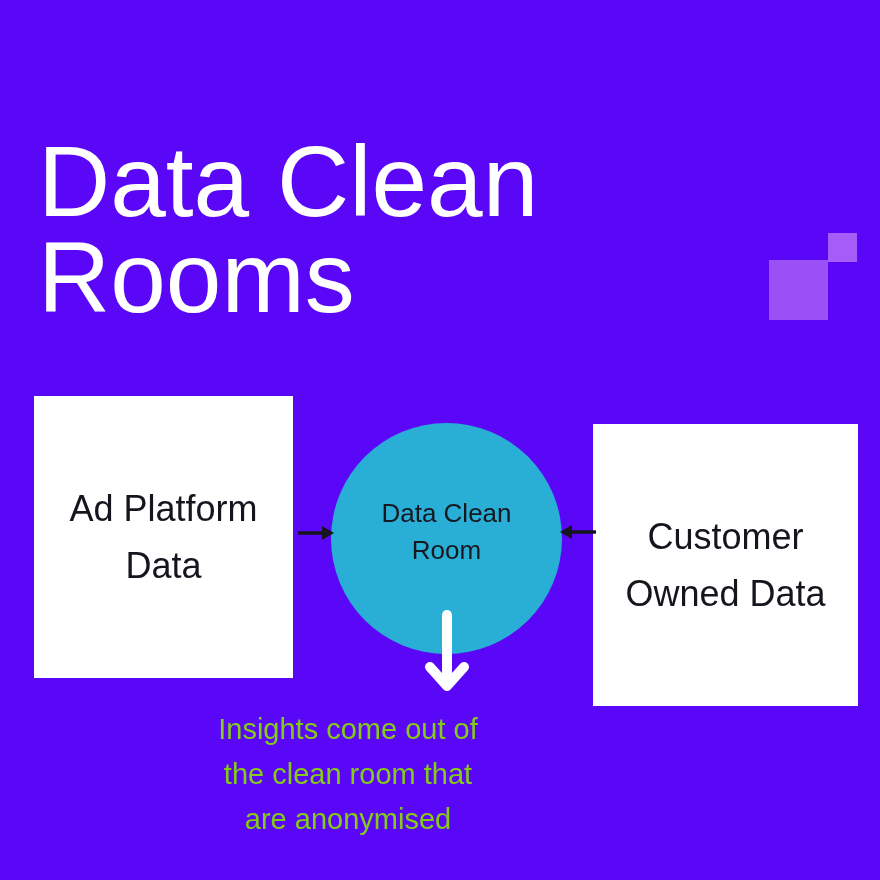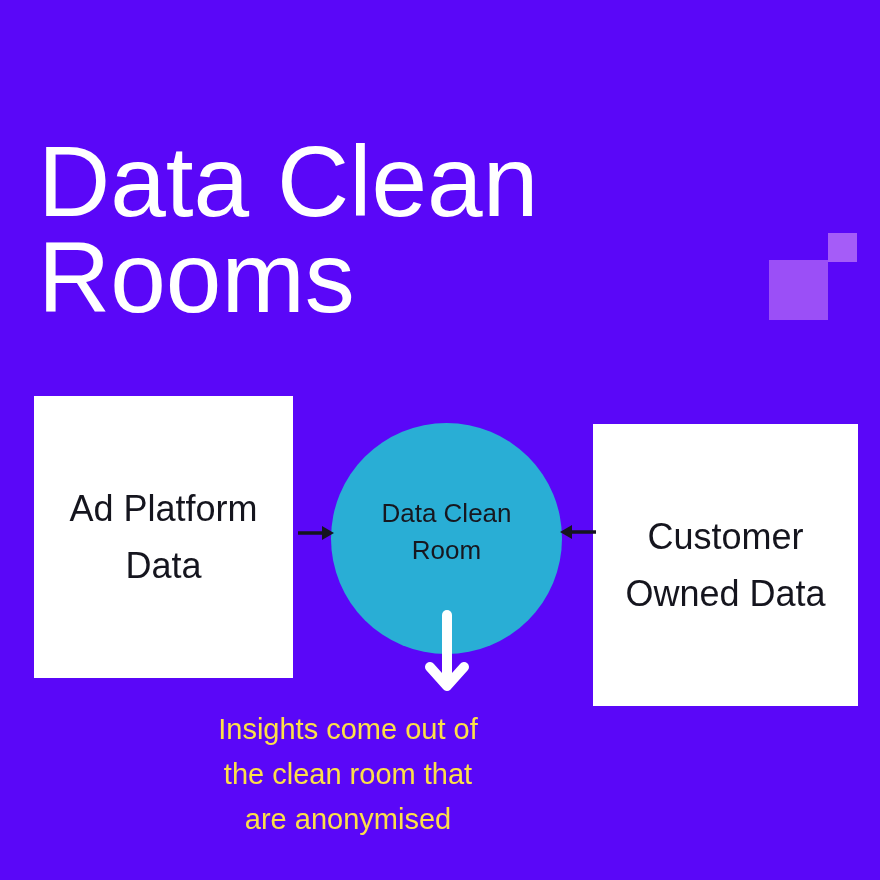--- a/index.html
+++ b/index.html
@@ -95,21 +95,21 @@
   .arrow-left-pos  { left: 558px; top: 521px; }
   .arrow-down-pos  { left: 423px; top: 608px; }
   .caption {
     position: absolute;
     left: 0;
     top: 707px;
     width: 696px;
     text-align: center;
     font-size: 29px;
     line-height: 45px;
-    color: #fde047;
+    color: #84cc16;
     white-space: pre-line;
   }
 </style>
 </head>
 <body>
 
 <div class="canvas">
 
   <div class="title">Data Clean
 Rooms</div>

